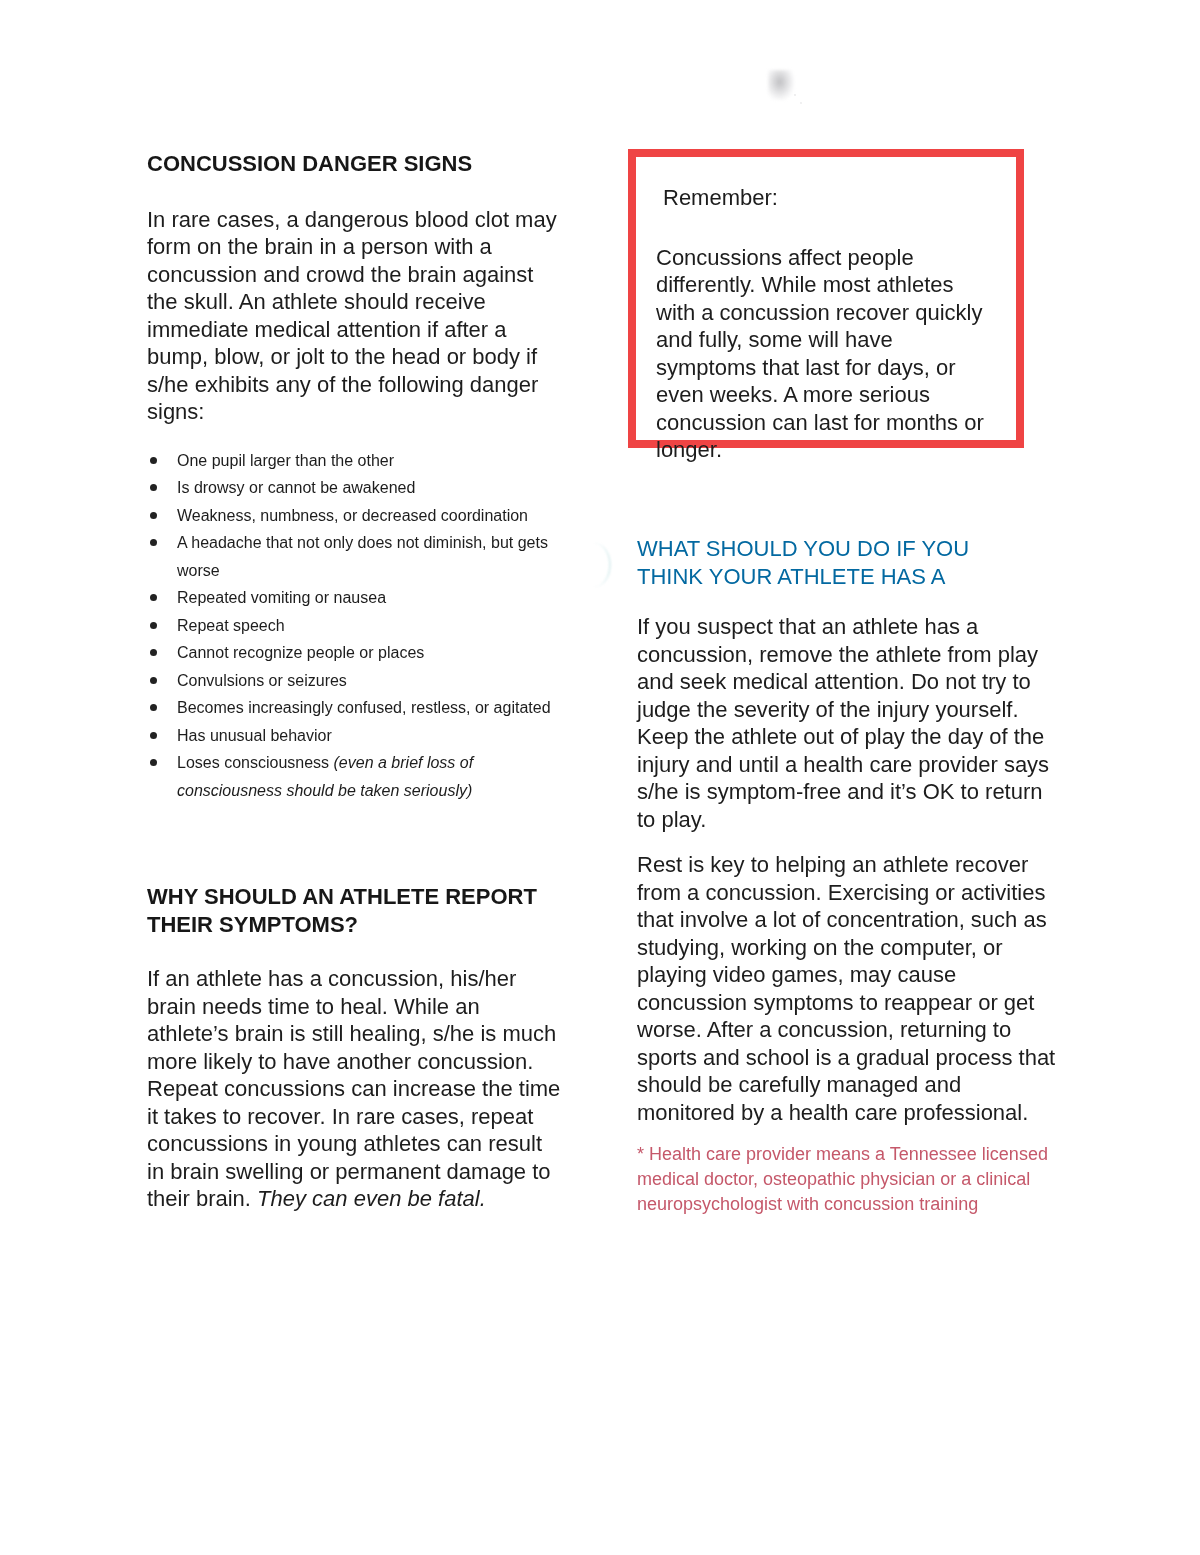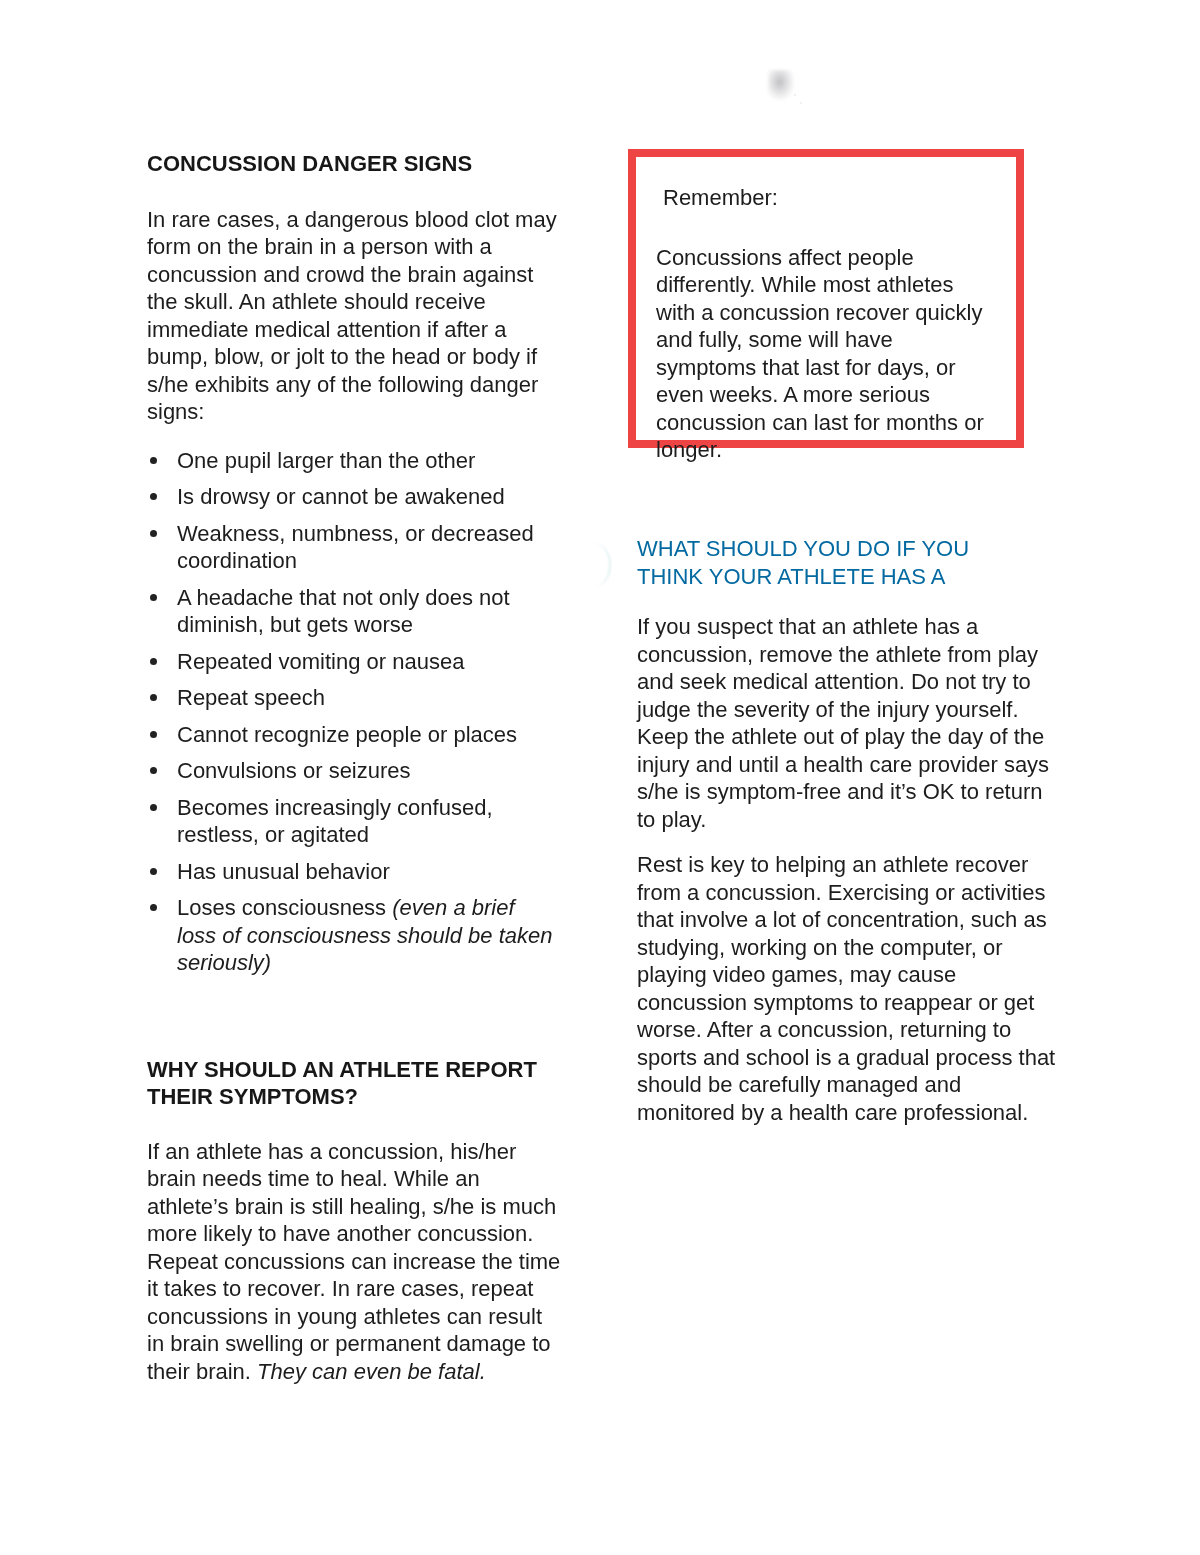--- a/index.html
+++ b/index.html
@@ -45,23 +45,22 @@
   ul.danger-list {
     list-style:none;
     margin:21px 0 0 0;
     padding:0;
     width:418px;
   }
   ul.danger-list li {
     position:relative;
     padding-left:30px;
     padding-right:6px;
-    font-size:22px;
+    font-size:16px;
     line-height:27.5px;
-    margin-top:9px;
   }
   ul.danger-list li::before {
     content:"";
     position:absolute;
     left:3px; top:10px;
     width:7px; height:7px;
     border-radius:50%;
     background:#222222;
   }
   .heading-report { margin-top:79px; }
@@ -157,15 +156,16 @@
 
     <h2 class="regular heading-action">
       <div>WHAT SHOULD YOU DO IF YOU</div>
       <div>THINK YOUR ATHLETE HAS A</div>
     </h2>
 
     <p class="action-para1">If you suspect that an athlete has a concussion, remove the athlete from play and seek medical attention. Do not try to judge the severity of the injury yourself. Keep the athlete out of play the day of the injury and until a health care provider says s/he is symptom-free and it’s OK to return to play.</p>
 
     <p class="action-para2">Rest is key to helping an athlete recover from a concussion. Exercising or activities that involve a lot of concentration, such as studying, working on the computer, or playing video games, may cause concussion symptoms to reappear or get worse. After a concussion, returning to sports and school is a gradual process that should be carefully managed and monitored by a health care professional.</p>
 
+    <p class="footnote">* Health care provider means a Tennessee licensed medical doctor, osteopathic physician or a clinical neuropsychologist with concussion training</p>
   </section>
 
 </div>
 
 </body></html>

